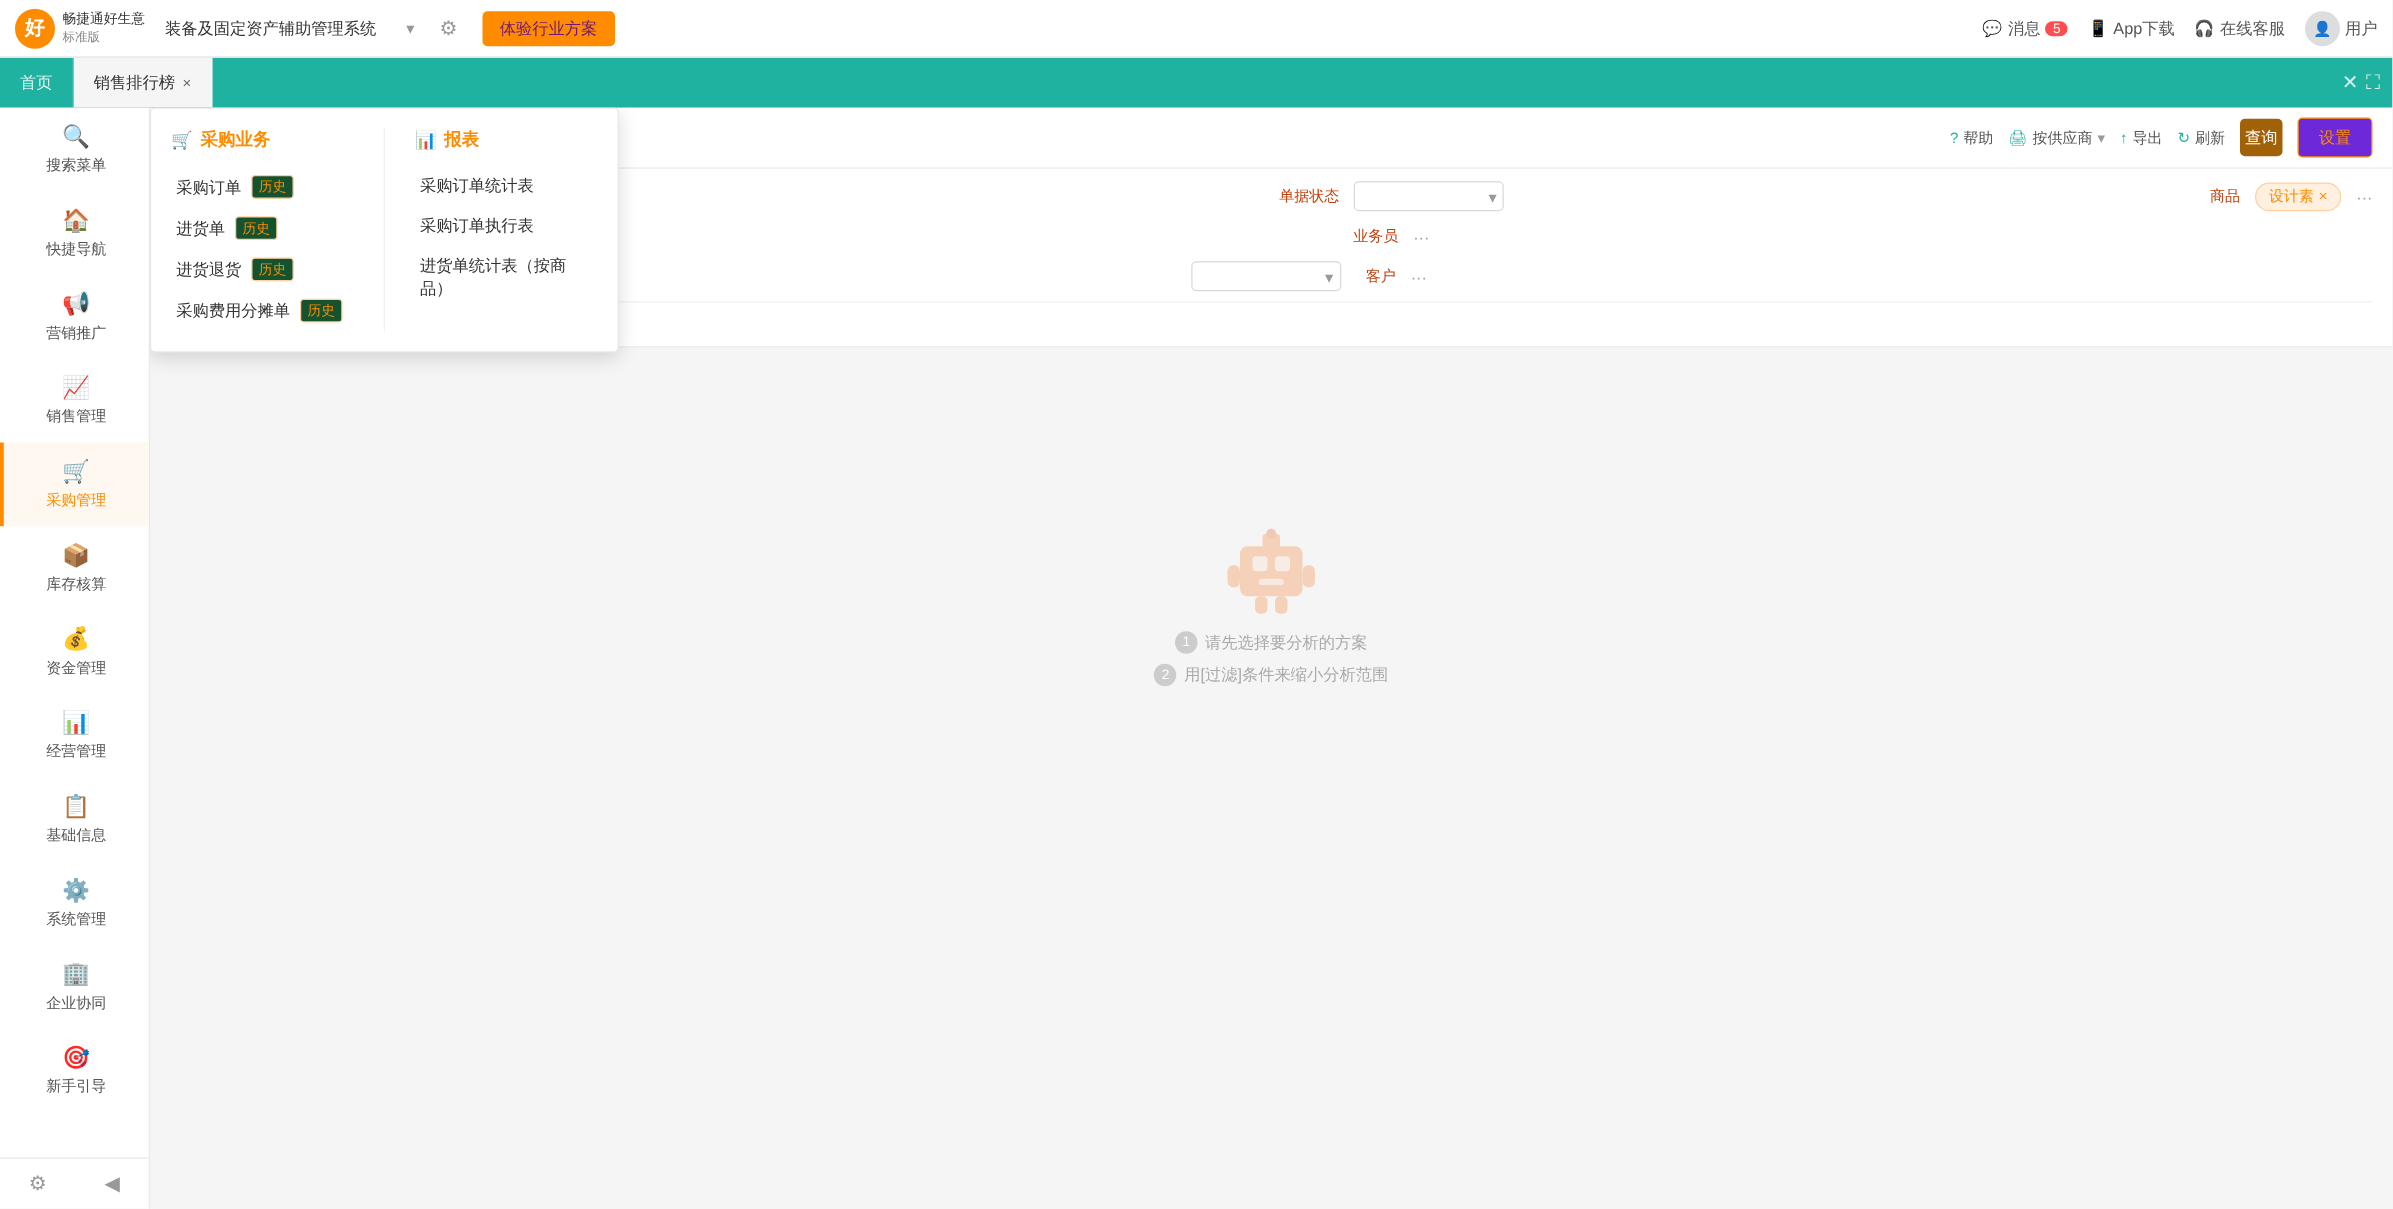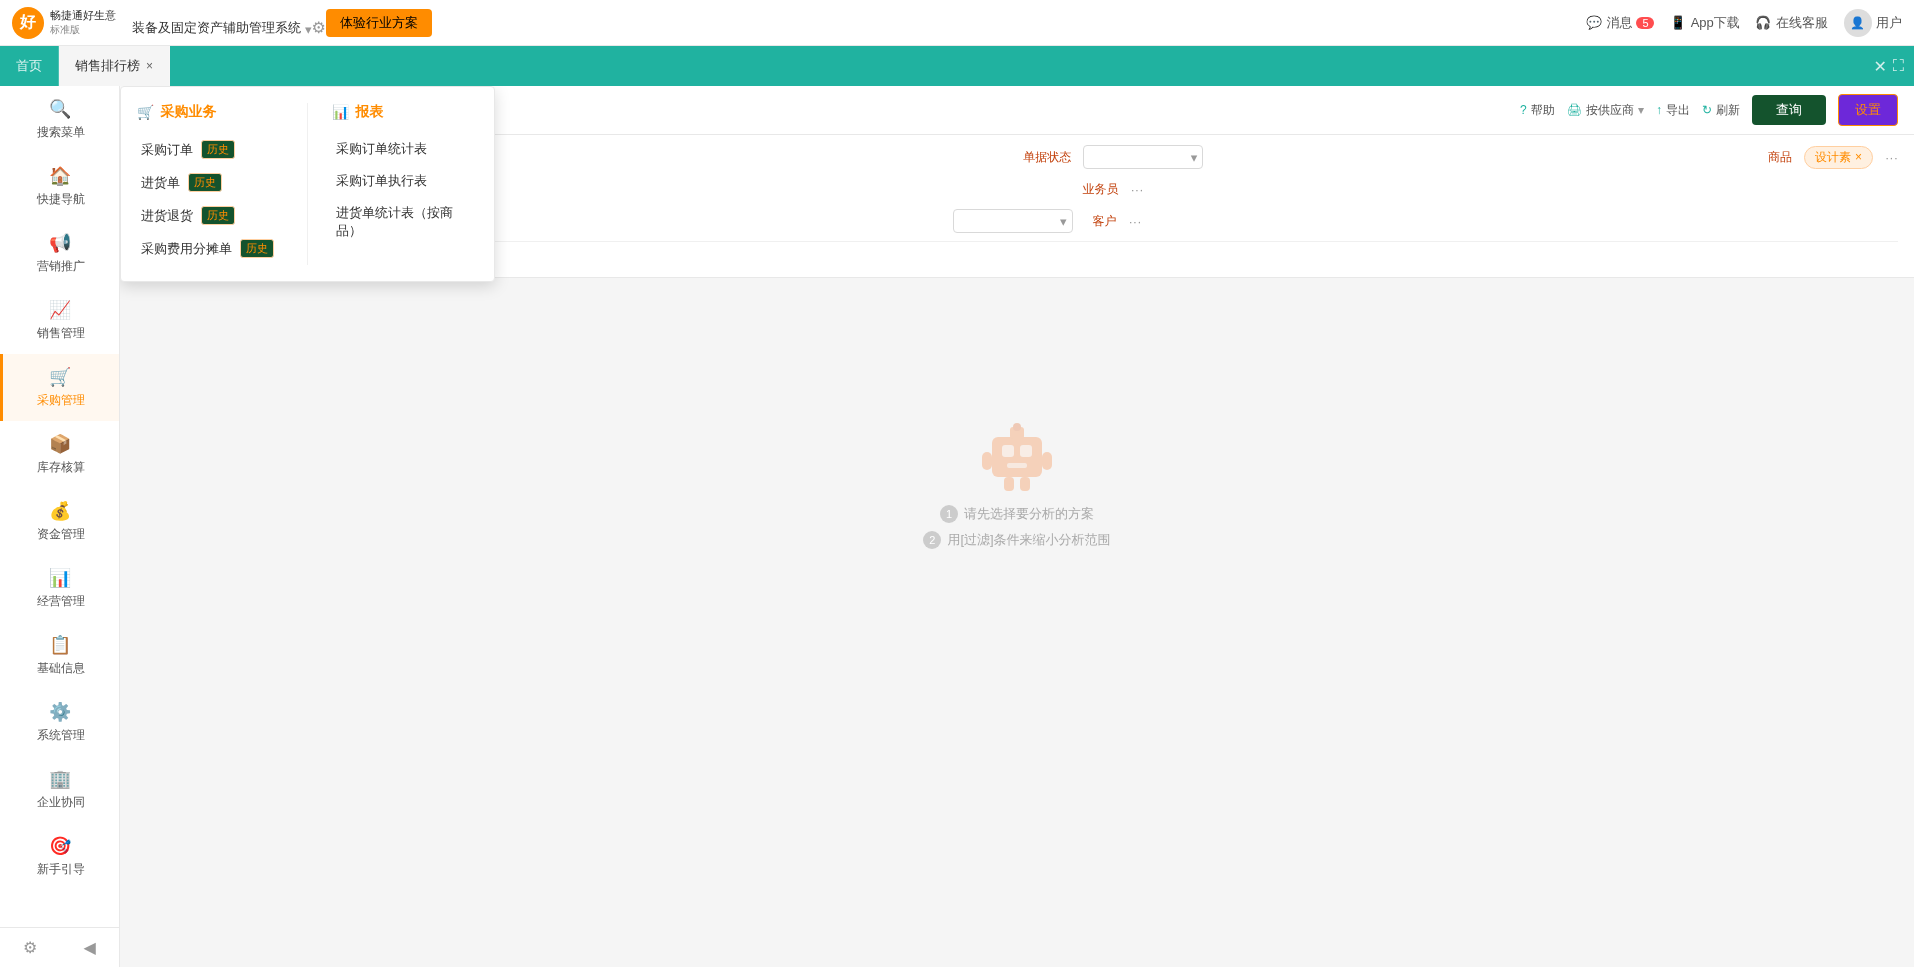--- a/index.html
+++ b/index.html
@@ -28,33 +28,33 @@
       background: #ff8c00;
       border-radius: 50%;
       display: flex; align-items: center; justify-content: center;
       color: white; font-size: 16px; font-weight: bold;
     }
     .logo-text { font-size: 11px; color: #333; line-height: 1.3; }
     .logo-badge { font-size: 10px; color: #888; }
     .header-nav {
       flex: 1;
       display: flex;
-      align-items: flex-end;
-      gap: 0;
+      align-items: center;
+      gap: 20px;
     }
     .header-system-name {
       font-size: 13px;
       color: #333;
       margin-right: 4px;
     }
     .header-arrow { color: #999; cursor: pointer; }
     .header-gear { color: #999; cursor: pointer; font-size: 16px; }
     .header-industry-btn {
       background: #ff8c00;
-      color: #000000;
+      color: #701a75;
       border: none;
       padding: 5px 14px;
       border-radius: 4px;
       cursor: pointer;
       font-size: 13px;
     }
     .header-right {
       display: flex;
       align-items: center;
       gap: 16px;
@@ -230,24 +230,24 @@
       padding: 8px 16px;
       background: #fff;
       border-bottom: 1px solid #e8e8e8;
       gap: 12px;
     }
     .toolbar-btn {
       display: flex; align-items: center; gap: 4px;
       color: #555; font-size: 12px; cursor: pointer;
     }
     .search-btn {
-      background: #14532d;
+      background: #a16207;
       color: white;
       border: none;
-      padding: 6px 24px;
+      padding: 6px 4px;
       border-radius: 4px;
       cursor: pointer;
       font-size: 13px;
     }
     .set-btn {
       background: #6d28d9;
       color: #ff8c00;
       border: 1px solid #ff8c00;
       padding: 6px 16px;
       border-radius: 4px;

